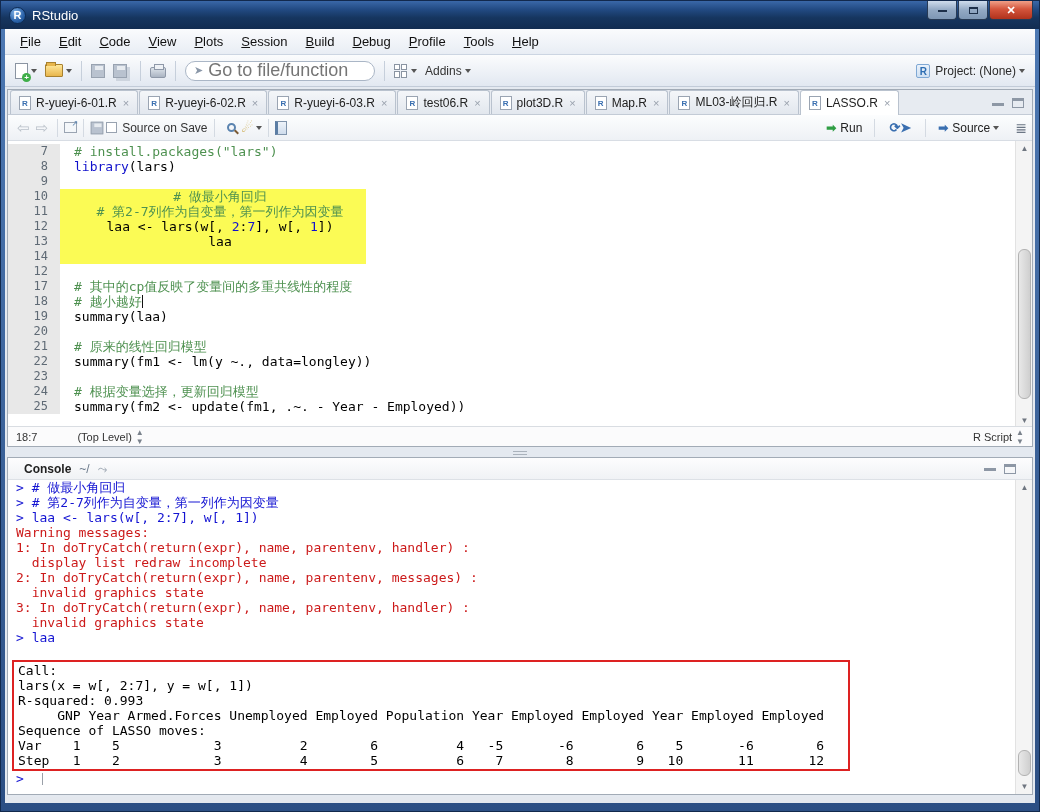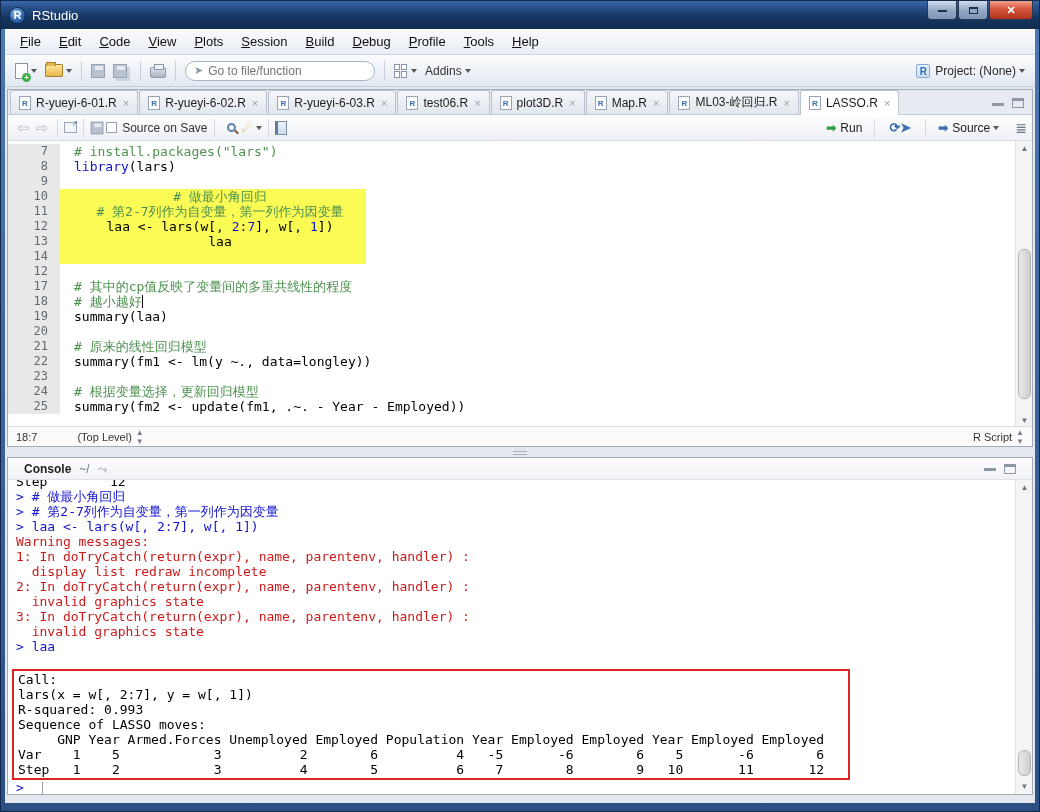--- a/index.html
+++ b/index.html
@@ -48,21 +48,21 @@
   .icon-folder::before { content:""; position:absolute; top:-3px; left:0; width:8px; height:3px;
     background:#e8b64c; border:1px solid #a8812f; border-bottom:none; }
   .icon-floppy { width:14px; height:14px; background:#b9c2cf; border:1px solid #98a2b0; position:relative; }
   .icon-floppy::before { content:""; position:absolute; top:1px; left:3px; width:8px; height:4px; background:#e7ebf0; }
   .icon-floppy.double { box-shadow:3px 3px 0 #cdd4de; margin-right:4px; }
   .icon-printer { width:16px; height:11px; background:linear-gradient(#dde3ea,#aab4c2); border:1px solid #8e98a8;
     border-radius:2px; position:relative; margin-top:4px; }
   .icon-printer::before { content:""; position:absolute; top:-4px; left:3px; width:8px; height:4px; background:#eef1f5; border:1px solid #8e98a8; }
   .goto-box { display:flex; align-items:center; width:190px; height:20px; background:#fff;
     border:1px solid #aab6c6; border-radius:10px; padding:0 8px; margin:0 4px; }
-  .goto-box input { border:none; outline:none; width:100%; font-size:12px; color:#999; background:transparent; }
+  .goto-box input { border:none; outline:none; width:100%; font-size:18px; color:#999; background:transparent; }
   .goto-arrow { color:#8a97a8; font-size:11px; margin-right:5px; }
   .icon-grid { width:14px; height:14px; display:grid; grid-template-columns:6px 6px; grid-gap:1px; }
   .icon-grid i { background:#fff; border:1px solid #8a94a2; }
   .project-sel { margin-left:auto; margin-right:10px; display:flex; align-items:center; color:#2b2b2b; }
   .r-cube { width:14px; height:14px; border:1px solid #7fa8d4; background:linear-gradient(180deg,#eaf2fb,#cfe0f2);
     color:#2f6eb2; font-size:10px; font-weight:bold; text-align:center; line-height:13px; margin-right:5px; border-radius:2px; }
 
   
   .workspace { position:absolute; top:86px; left:4px; right:4px; bottom:14px; background:#e4e9f0; }
 
@@ -371,39 +371,38 @@
       <div class="console-header">
         <span class="console-title">Console</span>
         <span class="console-path">~/</span>
         <span class="ext-arrow">⤳</span>
         <div class="pane-btns" style="margin-bottom:0;margin-right:0;">
           <div class="pane-min"></div>
           <div class="pane-max"></div>
         </div>
       </div>
       <div class="console-body">
-          <div class="c-line out clip">Step        12</div>
           <div class="c-line in">&gt; # 做最小角回归</div>
           <div class="c-line in">&gt; # 第2-7列作为自变量，第一列作为因变量</div>
           <div class="c-line in">&gt; laa &lt;- lars(w[, 2:7], w[, 1])</div>
           <div class="c-line warn">Warning messages:</div>
           <div class="c-line warn">1: In doTryCatch(return(expr), name, parentenv, handler) :</div>
           <div class="c-line warn">  display list redraw incomplete</div>
-          <div class="c-line warn">2: In doTryCatch(return(expr), name, parentenv, handler) :</div>
+          <div class="c-line warn">2: In doTryCatch(return(expr), name, parentenv, messages) :</div>
           <div class="c-line warn">  invalid graphics state</div>
           <div class="c-line warn">3: In doTryCatch(return(expr), name, parentenv, handler) :</div>
           <div class="c-line warn">  invalid graphics state</div>
           <div class="c-line in">&gt; laa</div>
           <div class="c-line out">&nbsp;</div>
           <div class="ann-box">
             <div class="c-line out">Call:</div>
             <div class="c-line out">lars(x = w[, 2:7], y = w[, 1])</div>
             <div class="c-line out">R-squared: 0.993</div>
+            <div class="c-line out">     GNP Year Armed.Forces Unemployed Employed Population Year Employed Employed Year Employed Employed</div>
             <div class="c-line out">Sequence of LASSO moves:</div>
-            <div class="c-line out">     GNP Year Armed.Forces Unemployed Employed Population Year Employed Employed Year Employed Employed</div>
             <div class="c-line out">Var    1    5            3          2        6          4   -5       -6        6    5       -6        6</div>
             <div class="c-line out">Step   1    2            3          4        5          6    7        8        9   10       11       12</div>
           </div>
           <div class="prompt-line">&gt;<span class="caret-gray"></span></div>
         </div>
       <div class="vscroll con">
         <div class="arr up">▲</div>
         <div class="thumb" style="bottom:18px; height:26px;"></div>
         <div class="arr down">▼</div>
       </div>

